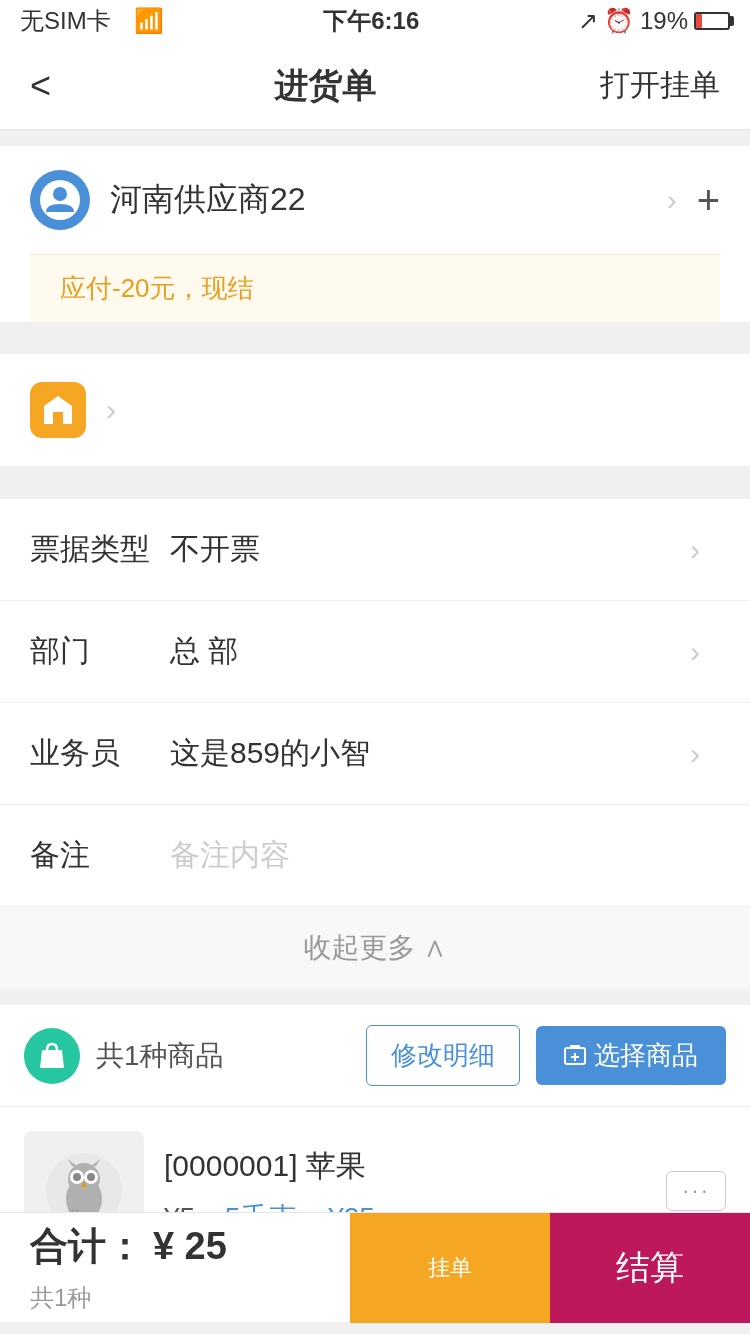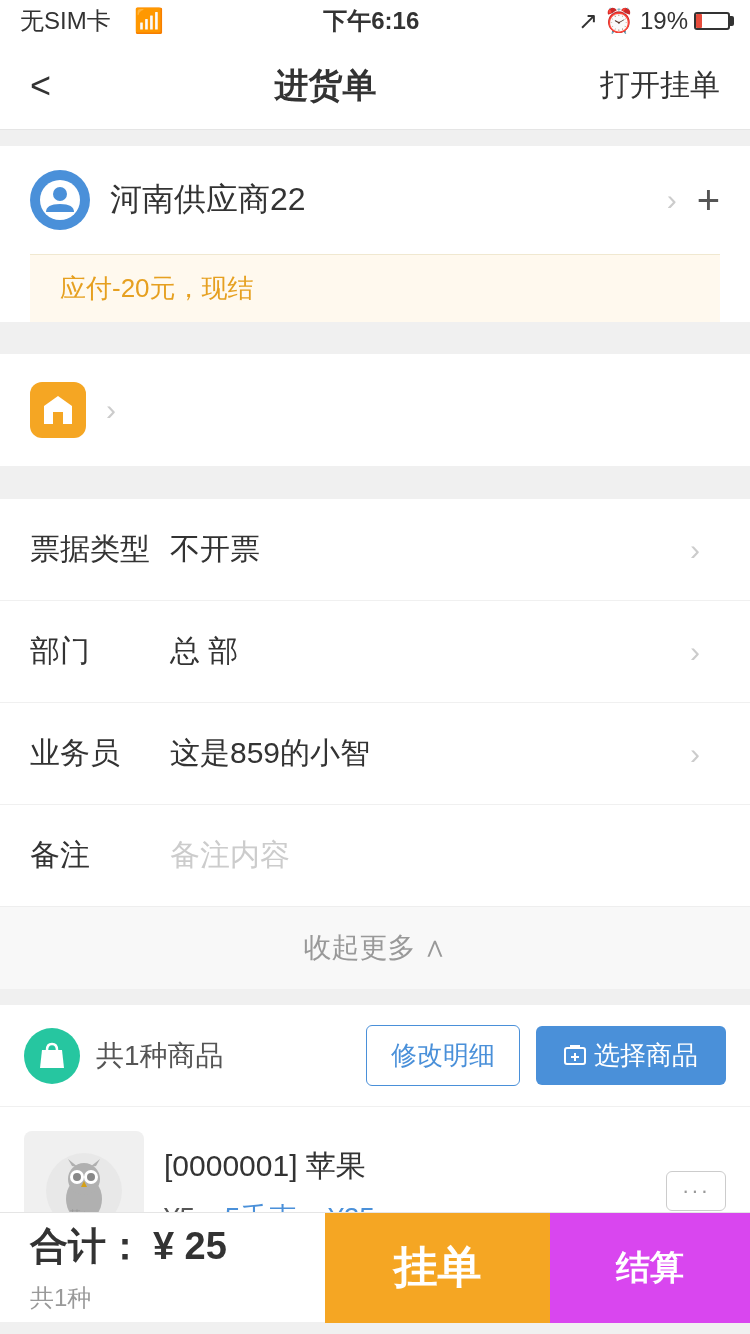--- a/index.html
+++ b/index.html
@@ -228,39 +228,39 @@
       border-top: 1px solid #e5e5e5;
     }
     .bottom-total {
       flex: 1;
       padding: 0 30px;
     }
     .total-amount { font-size: 32px; color: #333; }
     .total-amount span { font-size: 38px; font-weight: 600; }
     .total-count { font-size: 24px; color: #999; margin-top: 10px; }
     .btn-hang {
-      width: 225px;
+      width: 200px;
       height: 110px;
       background: #f5a623;
       color: #fff;
-      font-size: 44px;
-      font-weight: 700;
+      font-size: 22px;
+      font-weight: 400;
       display: flex;
       align-items: center;
       justify-content: center;
       cursor: pointer;
       border: none;
     }
     .btn-checkout {
       width: 200px;
       height: 110px;
-      background: #d946ef;
+      background: #be185d;
       color: #fff;
       font-size: 34px;
-      font-weight: 700;
+      font-weight: 400;
       display: flex;
       align-items: center;
       justify-content: center;
       cursor: pointer;
       border: none;
     }
   </style>
 </head>
 <body>
 

